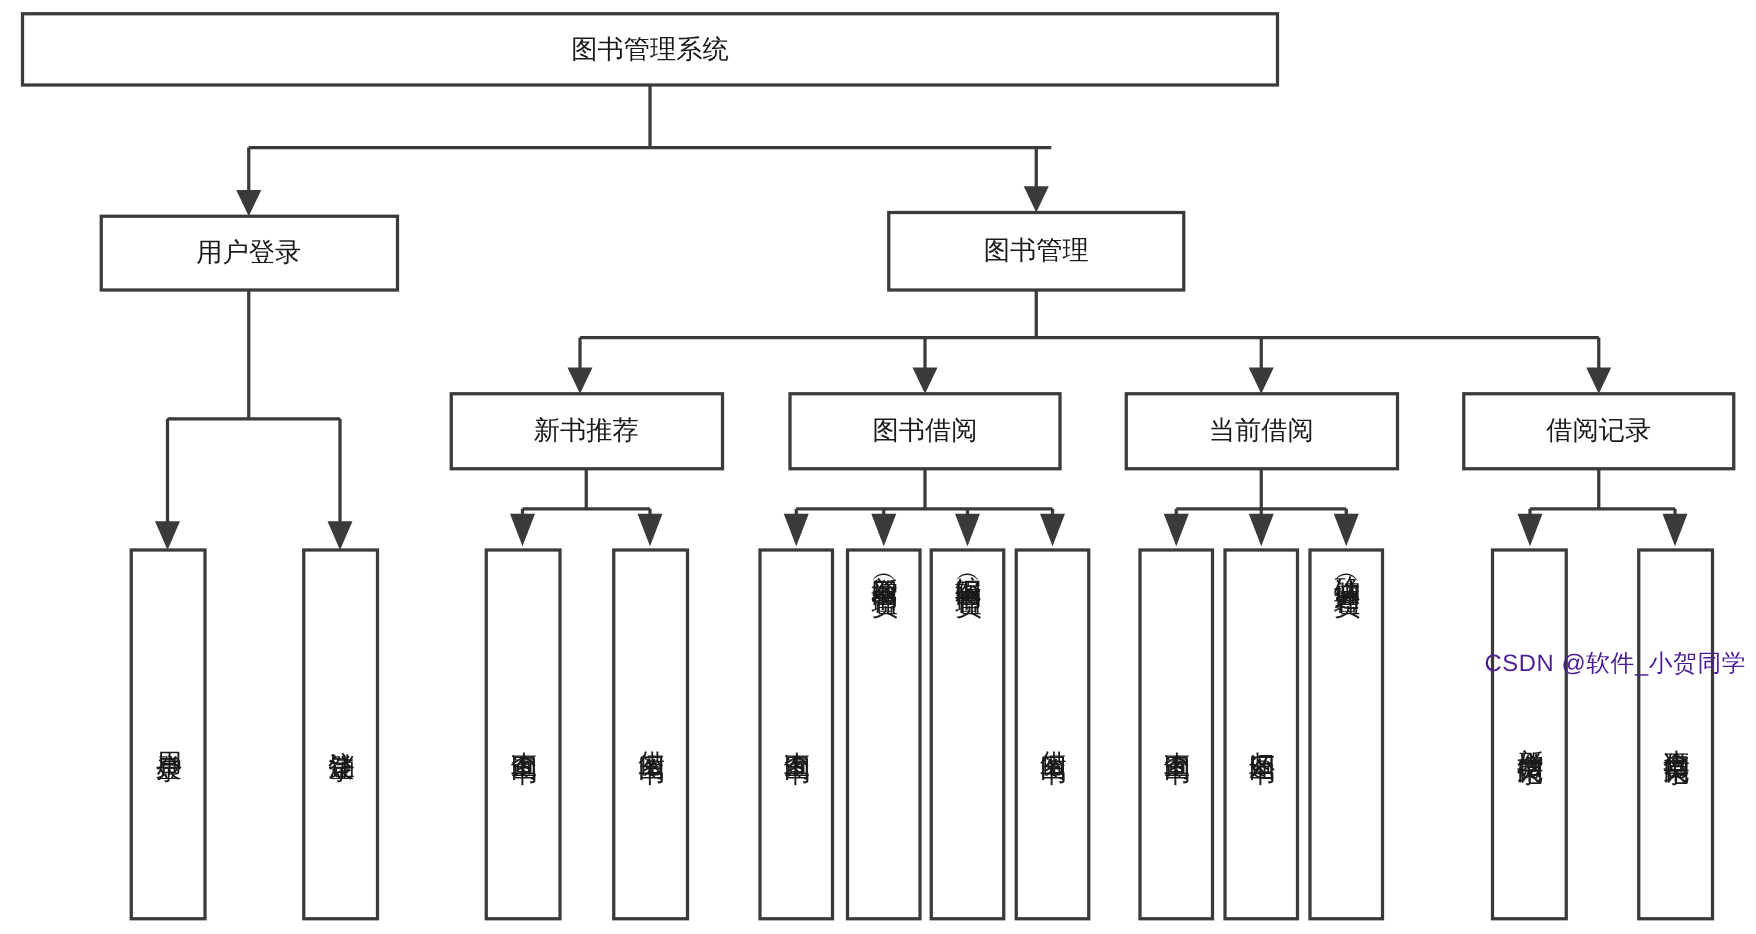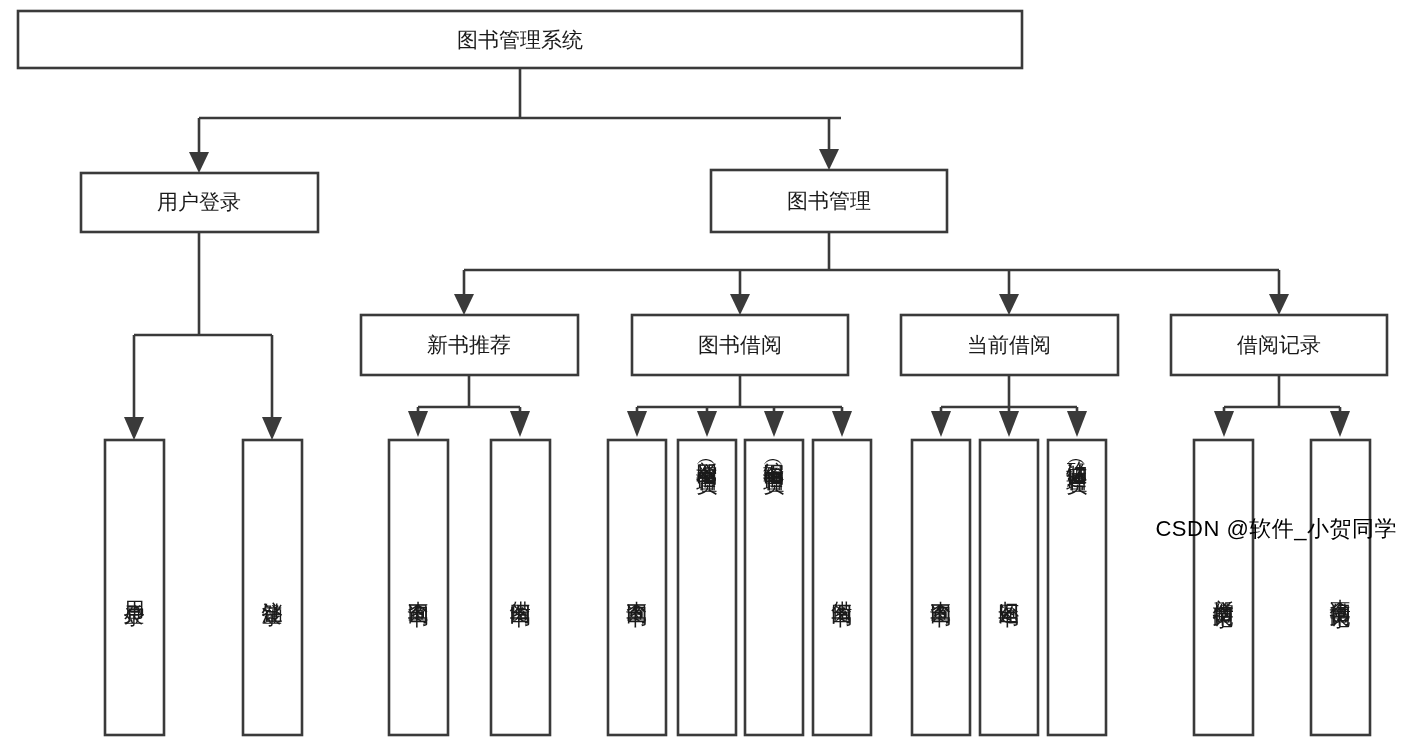--- a/index.html
+++ b/index.html
@@ -67,22 +67,22 @@
     line-height: 1.12;
     letter-spacing: 2px;
     color: #1a1a1a;
     white-space: nowrap;
   }
   .watermark {
     position: absolute;
     right: 8px;
     bottom: 6px;
     font-family: "Liberation Sans", "DejaVu Sans", sans-serif;
-    font-size: 22px;
-    color: #000000;
+    font-size: 19px;
+    color: #4c1d95;
     letter-spacing: 0.5px;
     white-space: nowrap;
     margin-left: 29px;
   }
 </style>
 </head>
 <body>
 
 <div id="diagram-root">
 

